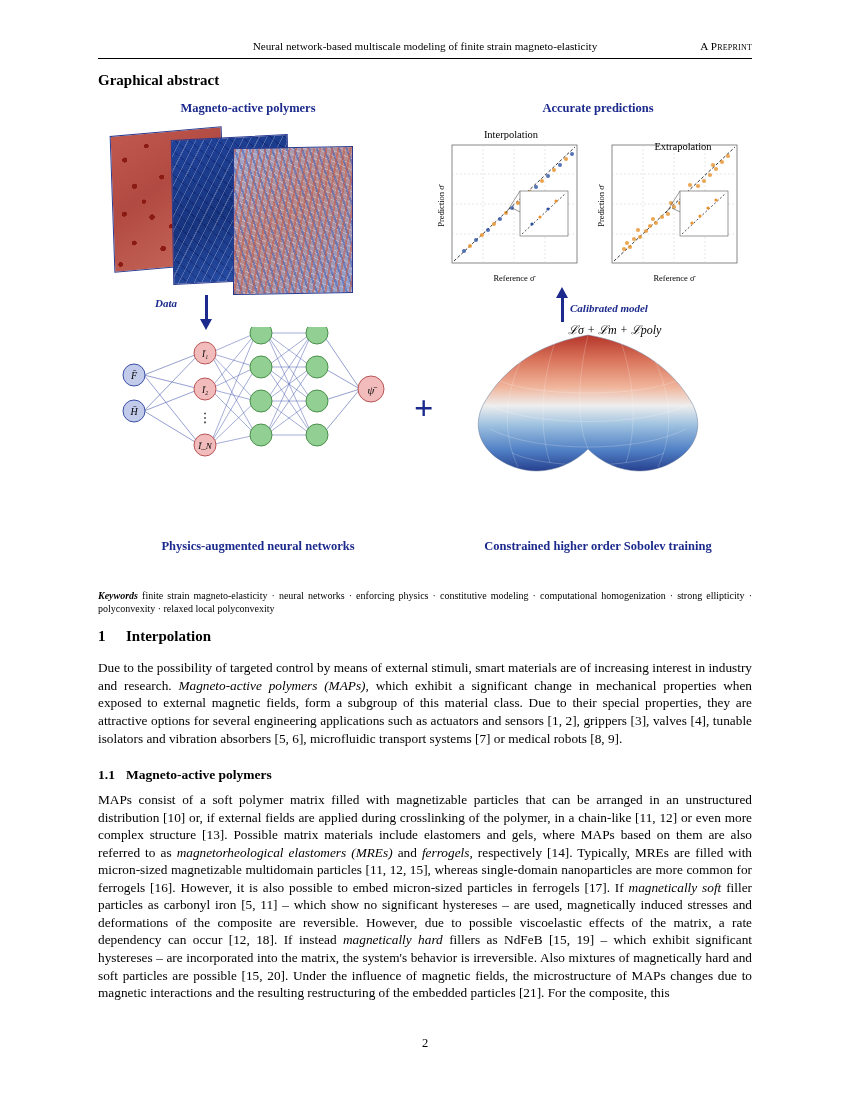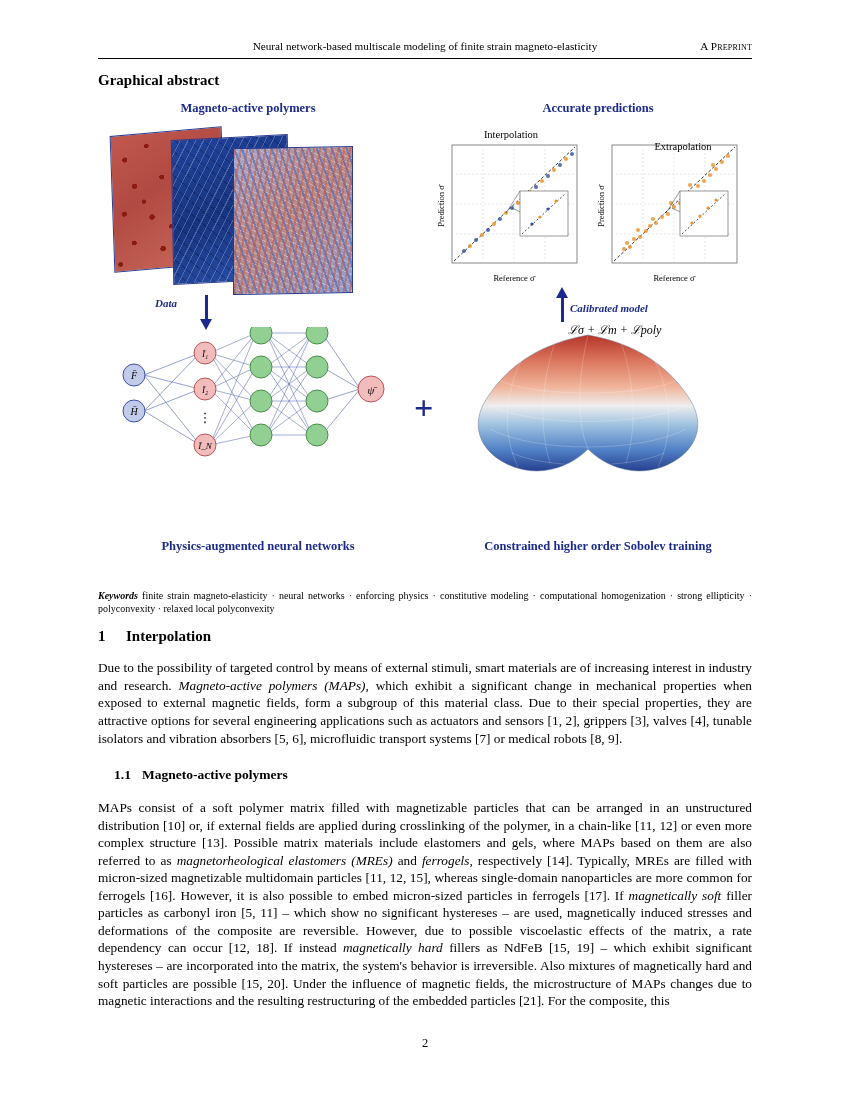--- a/index.html
+++ b/index.html
@@ -50,21 +50,21 @@
   
   h2.sec {
     font-family: "Liberation Serif", serif;
     font-weight: bold;
     font-size: 15px;
     margin: 13px 0 0 0;
   }
   h3.sub {
     font-weight: bold;
     font-size: 13.5px;
-    margin: 16px;
+    margin: 0;
   }
   .secnum { display: inline-block; width: 28px; }
   
   .ga {
     position: relative;
     width: 654px;
     height: 470px;
     margin-top: 10px;
   }
   .ga-label {

